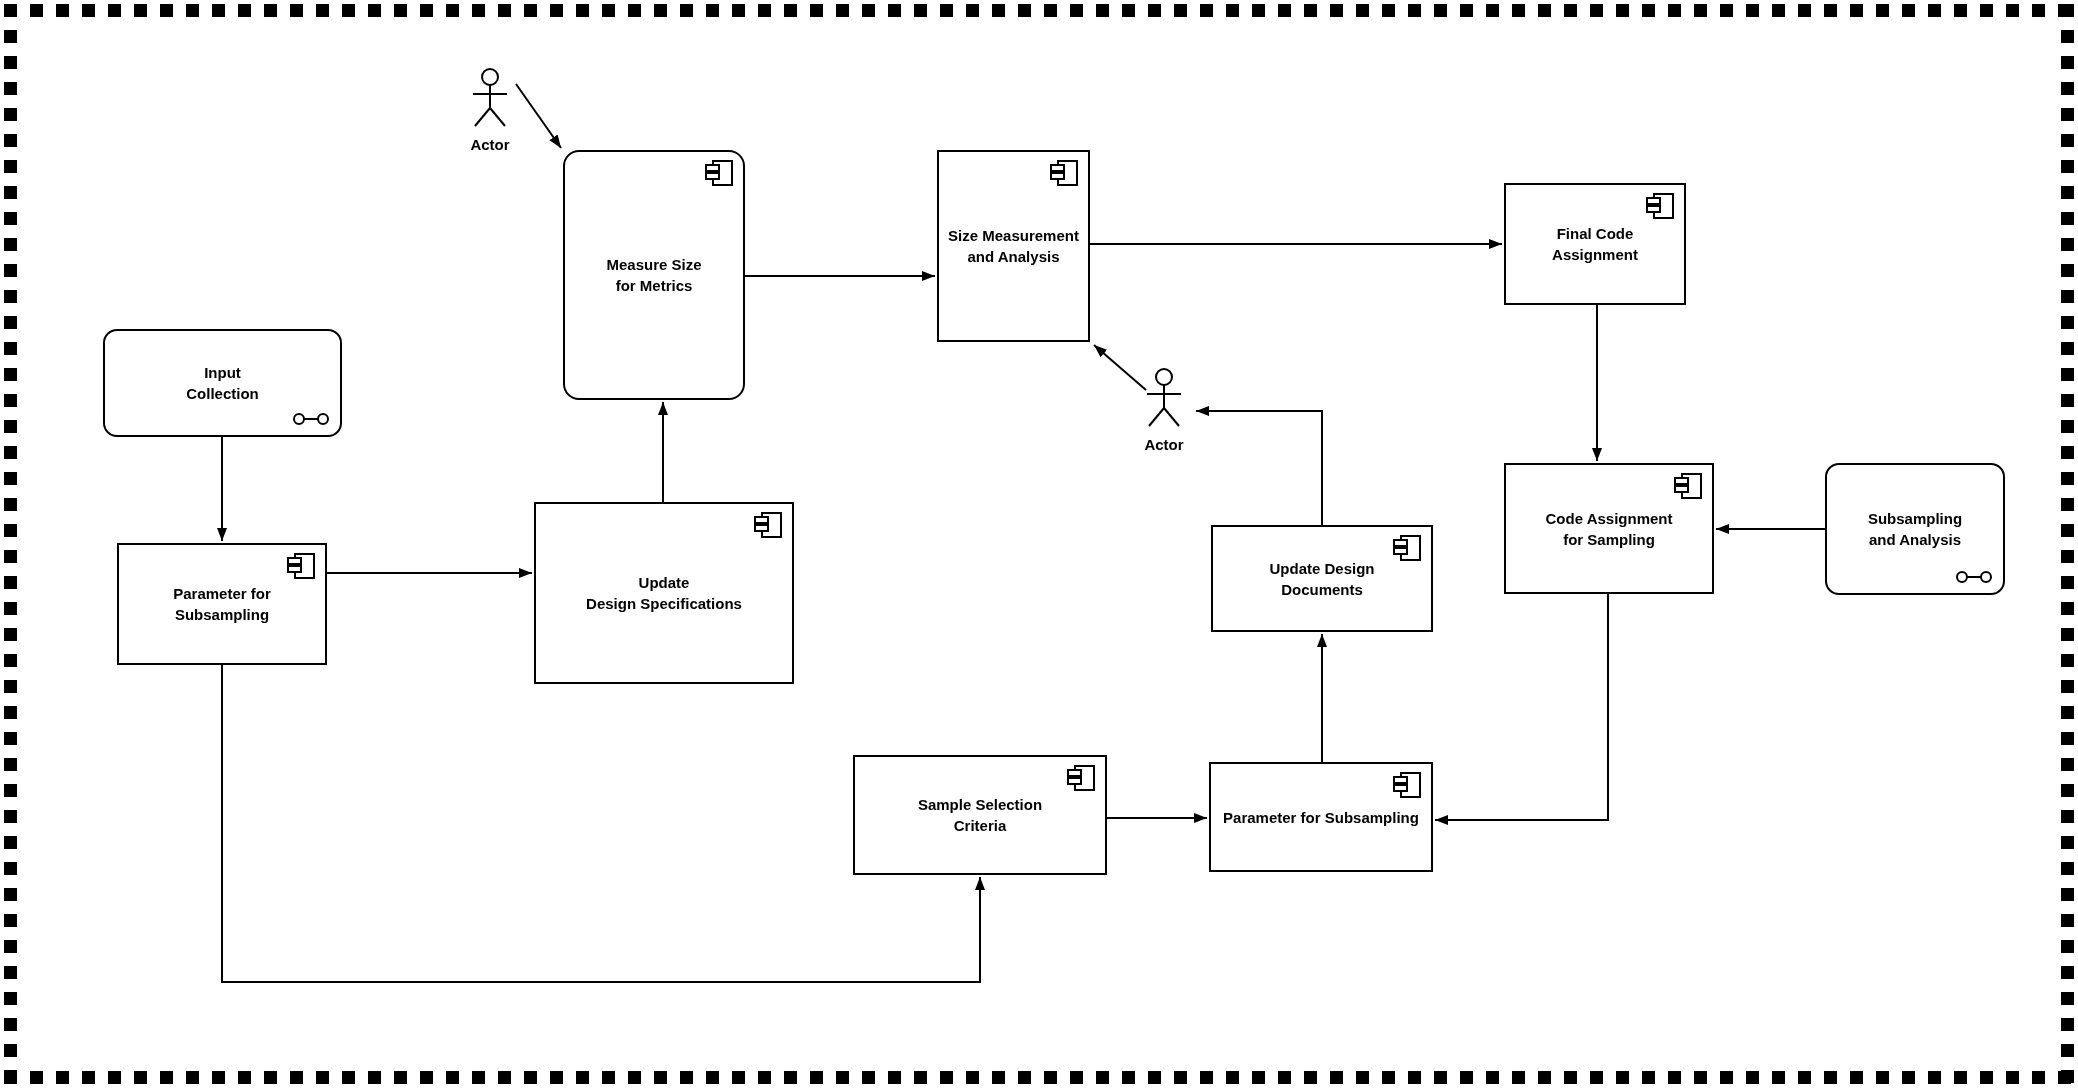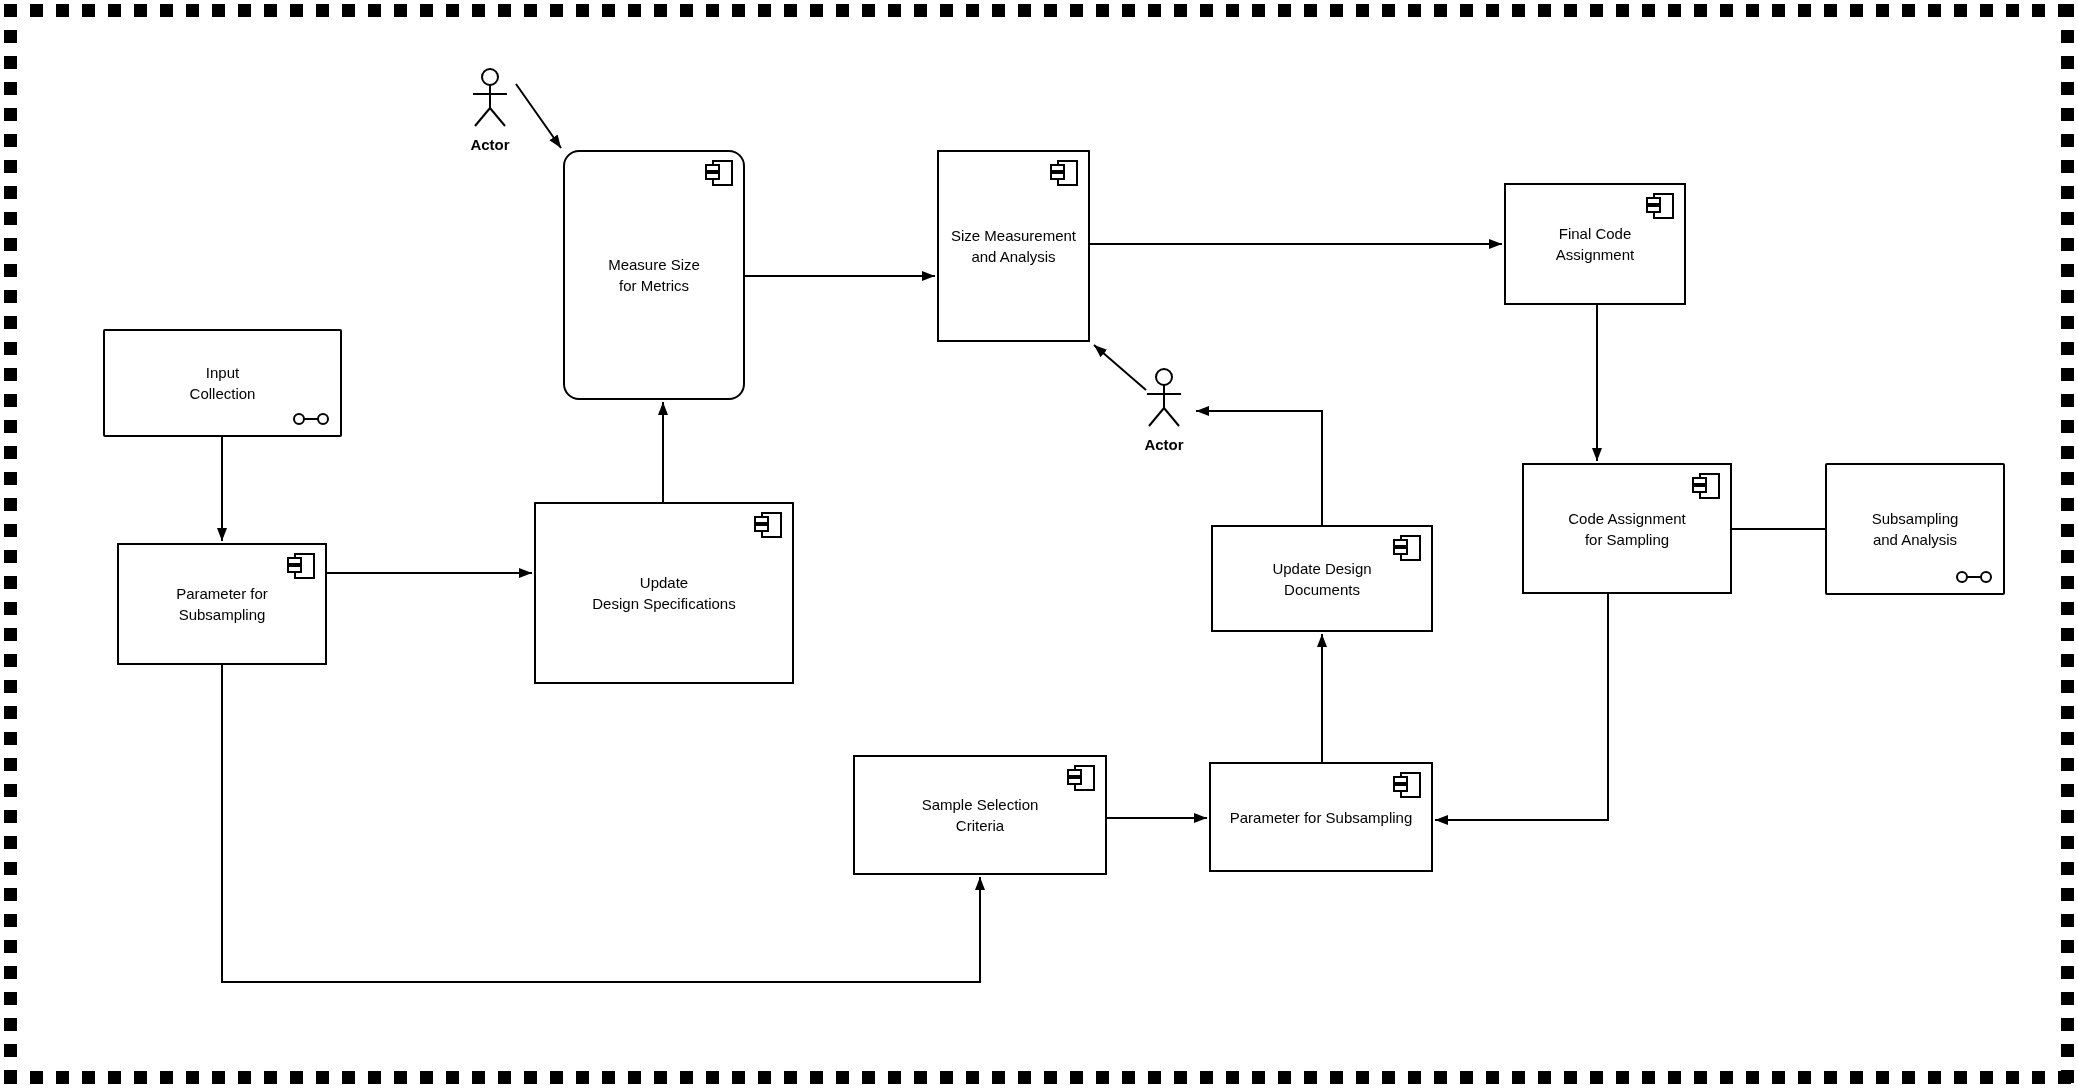--- a/index.html
+++ b/index.html
@@ -19,24 +19,24 @@
   .bord-left{left:4px;} .bord-right{right:4px;}
 
   svg.edges{position:absolute;left:0;top:0;}
 
   .node{
     position:absolute;background:#fff;border:2px solid #000;
     display:flex;align-items:center;justify-content:center;
     box-sizing:border-box;
   }
   .node .label{
-    font-weight:normal;font-size:15px;line-height:1.4;color:#000;
+    font-weight:bold;font-size:15px;line-height:1.4;color:#000;
     text-align:center;white-space:pre-line;padding:0 6px;
   }
-  .rounded{border-radius:2px;}
+  .rounded{border-radius:14px;}
 
   
   .comp-icon{position:absolute;top:8px;right:10px;width:17px;height:22px;
     border:2px solid #000;background:#fff;}
   .comp-icon::before,.comp-icon::after{
     content:"";position:absolute;left:-9px;width:11px;height:4px;
     border:2px solid #000;background:#fff;}
   .comp-icon::before{top:2px;}
   .comp-icon::after{top:10px;}
 
@@ -117,21 +117,21 @@
     <span class="label">Parameter for
 Subsampling</span>
   </div>
 
   <div class="node" style="left:1211px;top:525px;width:222px;height:107px;">
     <span class="comp-icon"></span>
     <span class="label">Update Design
 Documents</span>
   </div>
 
-  <div class="node" style="left:1504px;top:463px;width:210px;height:131px;margin-left:18px;">
+  <div class="node" style="left:1504px;top:463px;width:210px;height:131px;">
     <span class="comp-icon"></span>
     <span class="label">Code Assignment
 for Sampling</span>
   </div>
 
   <div class="node rounded" style="left:1825px;top:463px;width:180px;height:132px;">
     <span class="label">Subsampling
 and Analysis</span>
     <svg class="lollipop" width="38" height="16" viewBox="0 0 38 16">
       <circle cx="7" cy="8" r="5" fill="none" stroke="#000" stroke-width="2"></circle>

